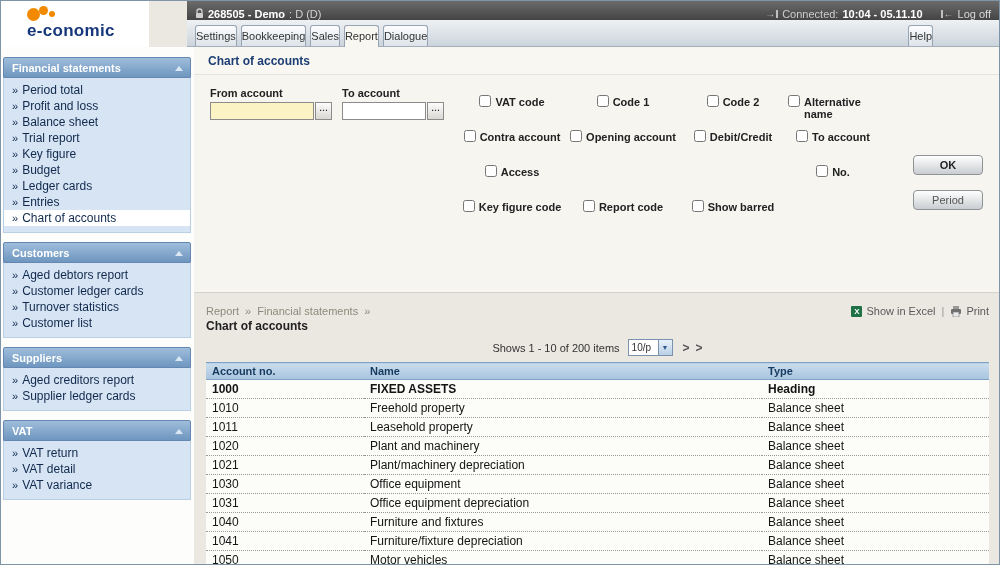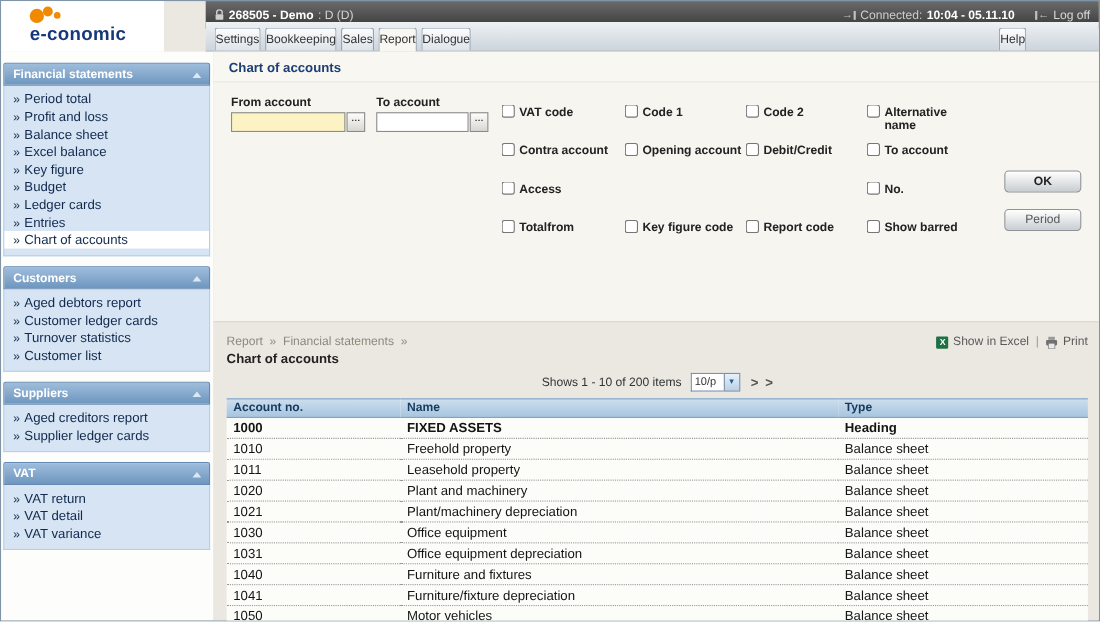--- a/index.html
+++ b/index.html
@@ -70,21 +70,21 @@
   .txt { width:100px; height:18px; border:1px solid #8b8b8b; font-size:11px; padding:0 2px;
     background:#fff; font-family:"Liberation Sans",sans-serif; }
   .txt.from { background:#fbf3c4; width:104px; }
   .txt.to { width:84px; }
   .browse { width:17px; height:18px; margin-left:1px; padding:0 0 6px 0; font-size:10px; line-height:6px;
     border:1px solid #8b8b8b; background:linear-gradient(#fdfdfd,#d9d7d2); cursor:pointer;
     font-family:"Liberation Sans",sans-serif; }
 
   .cb-grid { position:absolute; left:262px; top:20px; display:grid;
     grid-template-columns:112px 110px 110px 90px; grid-auto-rows:35px; }
-  .cb-cell { display:flex; align-items:flex-start; gap:4px; cursor:pointer; }
+  .cb-cell { display:flex; align-items:flex-start; gap:4px; cursor:pointer;justify-content:center; }
   .cb-cell input { width:12px; height:12px; margin:0; flex:none; }
   .cb-label { font-size:11px; font-weight:bold; color:#222; line-height:12px; padding-top:1px; }
 
   .btn { position:absolute; right:16px; width:70px; height:20px; border:1px solid #8f9396;
     border-radius:4px; background:linear-gradient(#ffffff,#c9cdd1); font-size:11px; color:#222;
     cursor:pointer; font-family:"Liberation Sans",sans-serif; }
   .btn.ok { top:80px; font-weight:bold; }
   .btn.cancel { top:115px; color:#555; }
 
   
@@ -177,21 +177,21 @@
         <div class="side-item">
             <span class="bullet">»</span>
             <span class="side-label">Profit and loss</span>
           </div>
         <div class="side-item">
             <span class="bullet">»</span>
             <span class="side-label">Balance sheet</span>
           </div>
         <div class="side-item">
             <span class="bullet">»</span>
-            <span class="side-label">Excel balance</span>
+            <span class="side-label">Trial report</span>
           </div>
         <div class="side-item">
             <span class="bullet">»</span>
             <span class="side-label">Key figure</span>
           </div>
         <div class="side-item">
             <span class="bullet">»</span>
             <span class="side-label">Budget</span>
           </div>
         <div class="side-item">
@@ -333,24 +333,20 @@
             <input type="checkbox" style="">
             <span class="cb-label">Access</span>
           </label>
         <div class="cb-cell"></div>
         <div class="cb-cell"></div>
         <label class="cb-cell">
             <input type="checkbox" style="">
             <span class="cb-label">No.</span>
           </label>
 
-        <label class="cb-cell">
-            <input type="checkbox" style="">
-            <span class="cb-label">Totalfrom</span>
-          </label>
         <label class="cb-cell">
             <input type="checkbox" style="">
             <span class="cb-label">Key figure code</span>
           </label>
         <label class="cb-cell">
             <input type="checkbox" style="">
             <span class="cb-label">Report code</span>
           </label>
         <label class="cb-cell">
             <input type="checkbox" style="">

